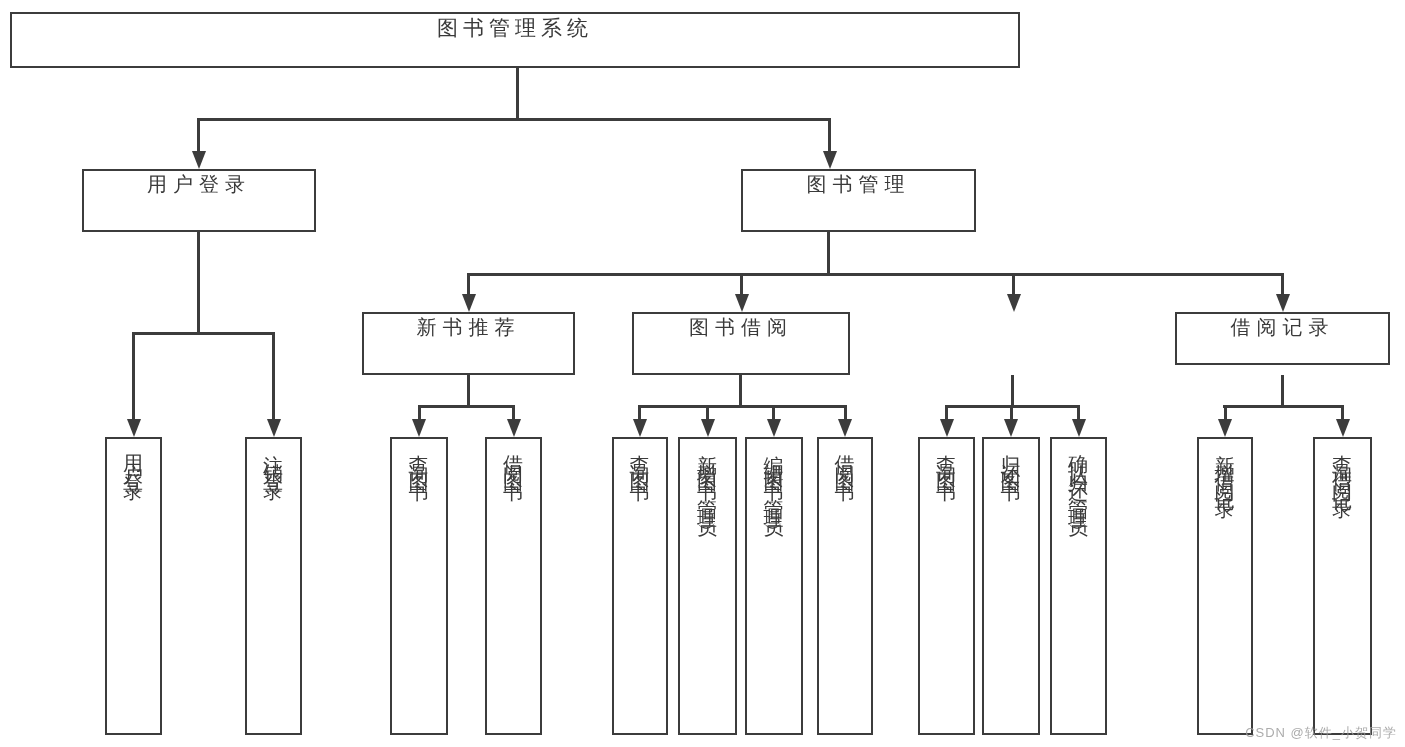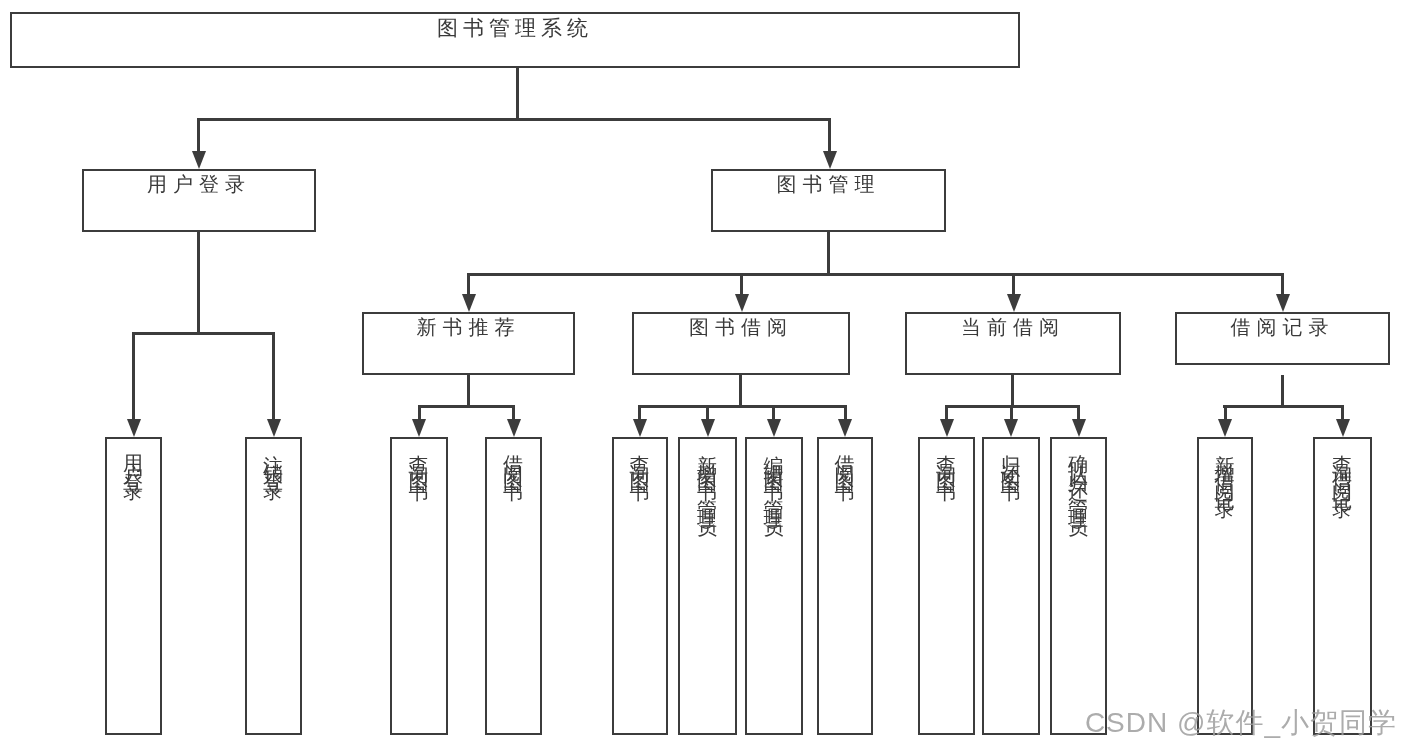--- a/index.html
+++ b/index.html
@@ -55,53 +55,50 @@
     height: 0;
     border-left: 7px solid transparent;
     border-right: 7px solid transparent;
     border-top: 18px solid var(--line, #3c3c3c);
     z-index: 1;
   }
   .watermark {
     position: absolute;
     right: 8px;
     bottom: 5px;
-    font-size: 28px;
+    font-size: 13px;
     letter-spacing: 1px;
     color: var(--watermark, #9e9e9e);
     opacity: 0.85;
     z-index: 5;
     white-space: nowrap;
     margin-top: 43px;
   }
 </style>
 </head>
 <body>
 
 <div class="canvas">
 
   <div class="box" style="left:10px;top:12px;width:1010px;height:56px">
     <span class="hlabel root-size">图书管理系统</span>
   </div>
 
   <div class="box" style="left:82px;top:169px;width:234px;height:63px">
     <span class="hlabel">用户登录</span>
   </div>
-  <div class="box" style="left:711px;top:169px;width:235px;height:63px">
+  <div class="box" style="left:741px;top:169px;width:235px;height:63px">
     <span class="hlabel">图书管理</span>
   </div>
 
   <div class="box" style="left:632px;top:312px;width:218px;height:63px">
     <span class="hlabel">图书借阅</span>
   </div>
   <div class="box" style="left:362px;top:312px;width:213px;height:63px">
     <span class="hlabel">新书推荐</span>
-  </div>
-  <div class="box" style="left:905px;top:312px;width:216px;height:63px">
-    <span class="hlabel">当前借阅</span>
   </div>
   <div class="box" style="left:1175px;top:312px;width:215px;height:53px">
     <span class="hlabel">借阅记录</span>
   </div>
 
   <div class="box" style="left:105px;top:437px;width:57px;height:298px">
     <span class="vlabel">用户登录</span>
   </div>
   <div class="box" style="left:245px;top:437px;width:57px;height:298px">
     <span class="vlabel">注销登录</span>

